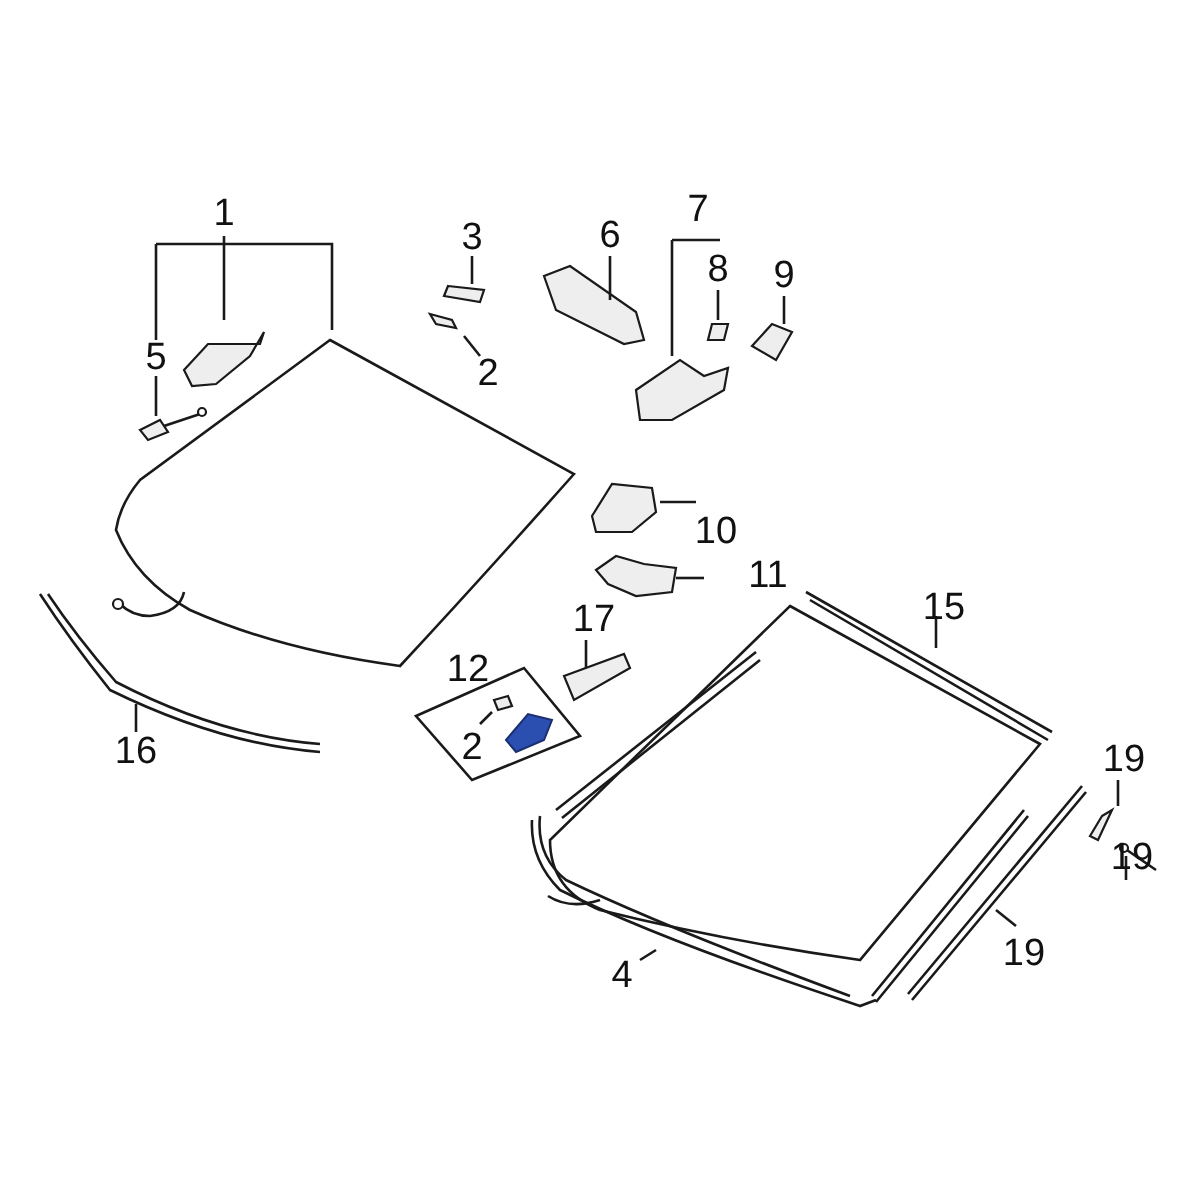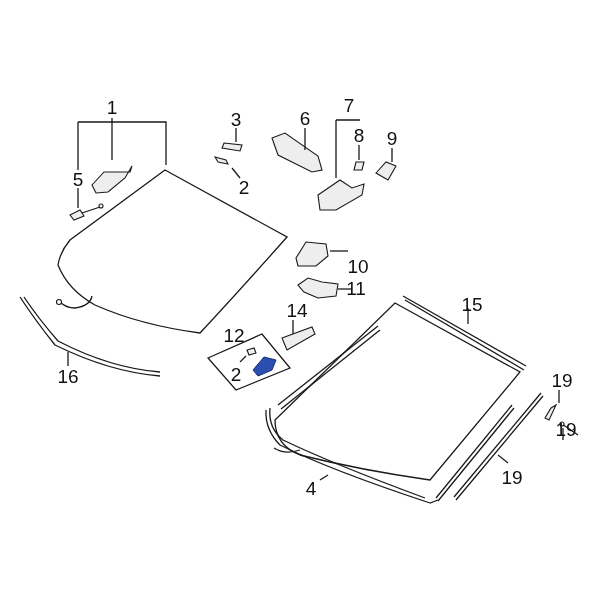--- a/index.html
+++ b/index.html
@@ -90,23 +90,23 @@
       <span class="callout" style="left: 112px; top: 107px;">1</span>
       <span class="callout" style="left: 244px; top: 187px;">2</span>
       <span class="callout" style="left: 236px; top: 119px;">3</span>
       <span class="callout" style="left: 311px; top: 488px;">4</span>
       <span class="callout" style="left: 78px; top: 179px;">5</span>
       <span class="callout" style="left: 305px; top: 118px;">6</span>
       <span class="callout" style="left: 349px; top: 105px;">7</span>
       <span class="callout" style="left: 359px; top: 135px;">8</span>
       <span class="callout" style="left: 392px; top: 138px;">9</span>
       <span class="callout" style="left: 358px; top: 266px;">10</span>
-      <span class="callout" style="left: 356px; top: 288px;">11</span>
+      <span class="callout" style="left: 384px; top: 288px;">11</span>
       <span class="callout" style="left: 234px; top: 335px;">12</span>
       <span class="callout" style="left: 236px; top: 374px;">2</span>
-      <span class="callout" style="left: 297px; top: 310px;">14</span>
+      <span class="callout" style="left: 297px; top: 310px;">17</span>
       <span class="callout" style="left: 472px; top: 304px;">15</span>
       <span class="callout" style="left: 68px; top: 376px;">16</span>
       <span class="callout" style="left: 512px; top: 477px;">19</span>
       <span class="callout" style="left: 562px; top: 380px;">19</span>
       <span class="callout" style="left: 566px; top: 429px;">19</span>
     </div>
 </div>
 
 </body></html>

